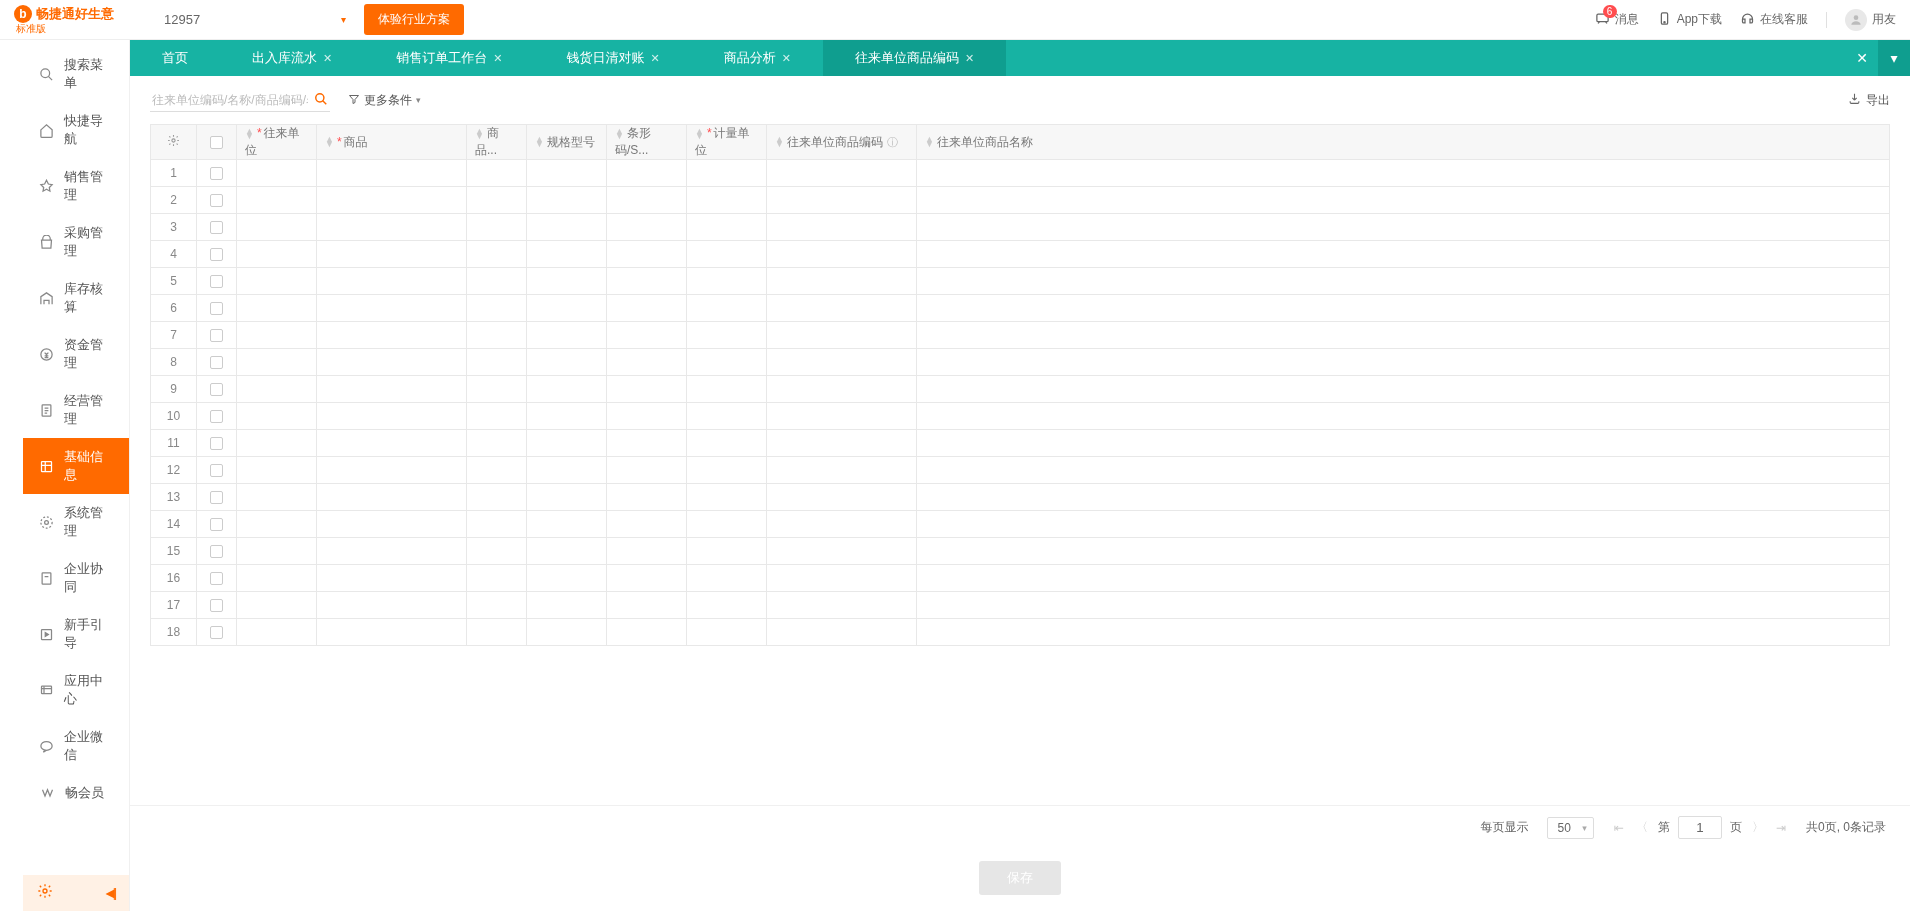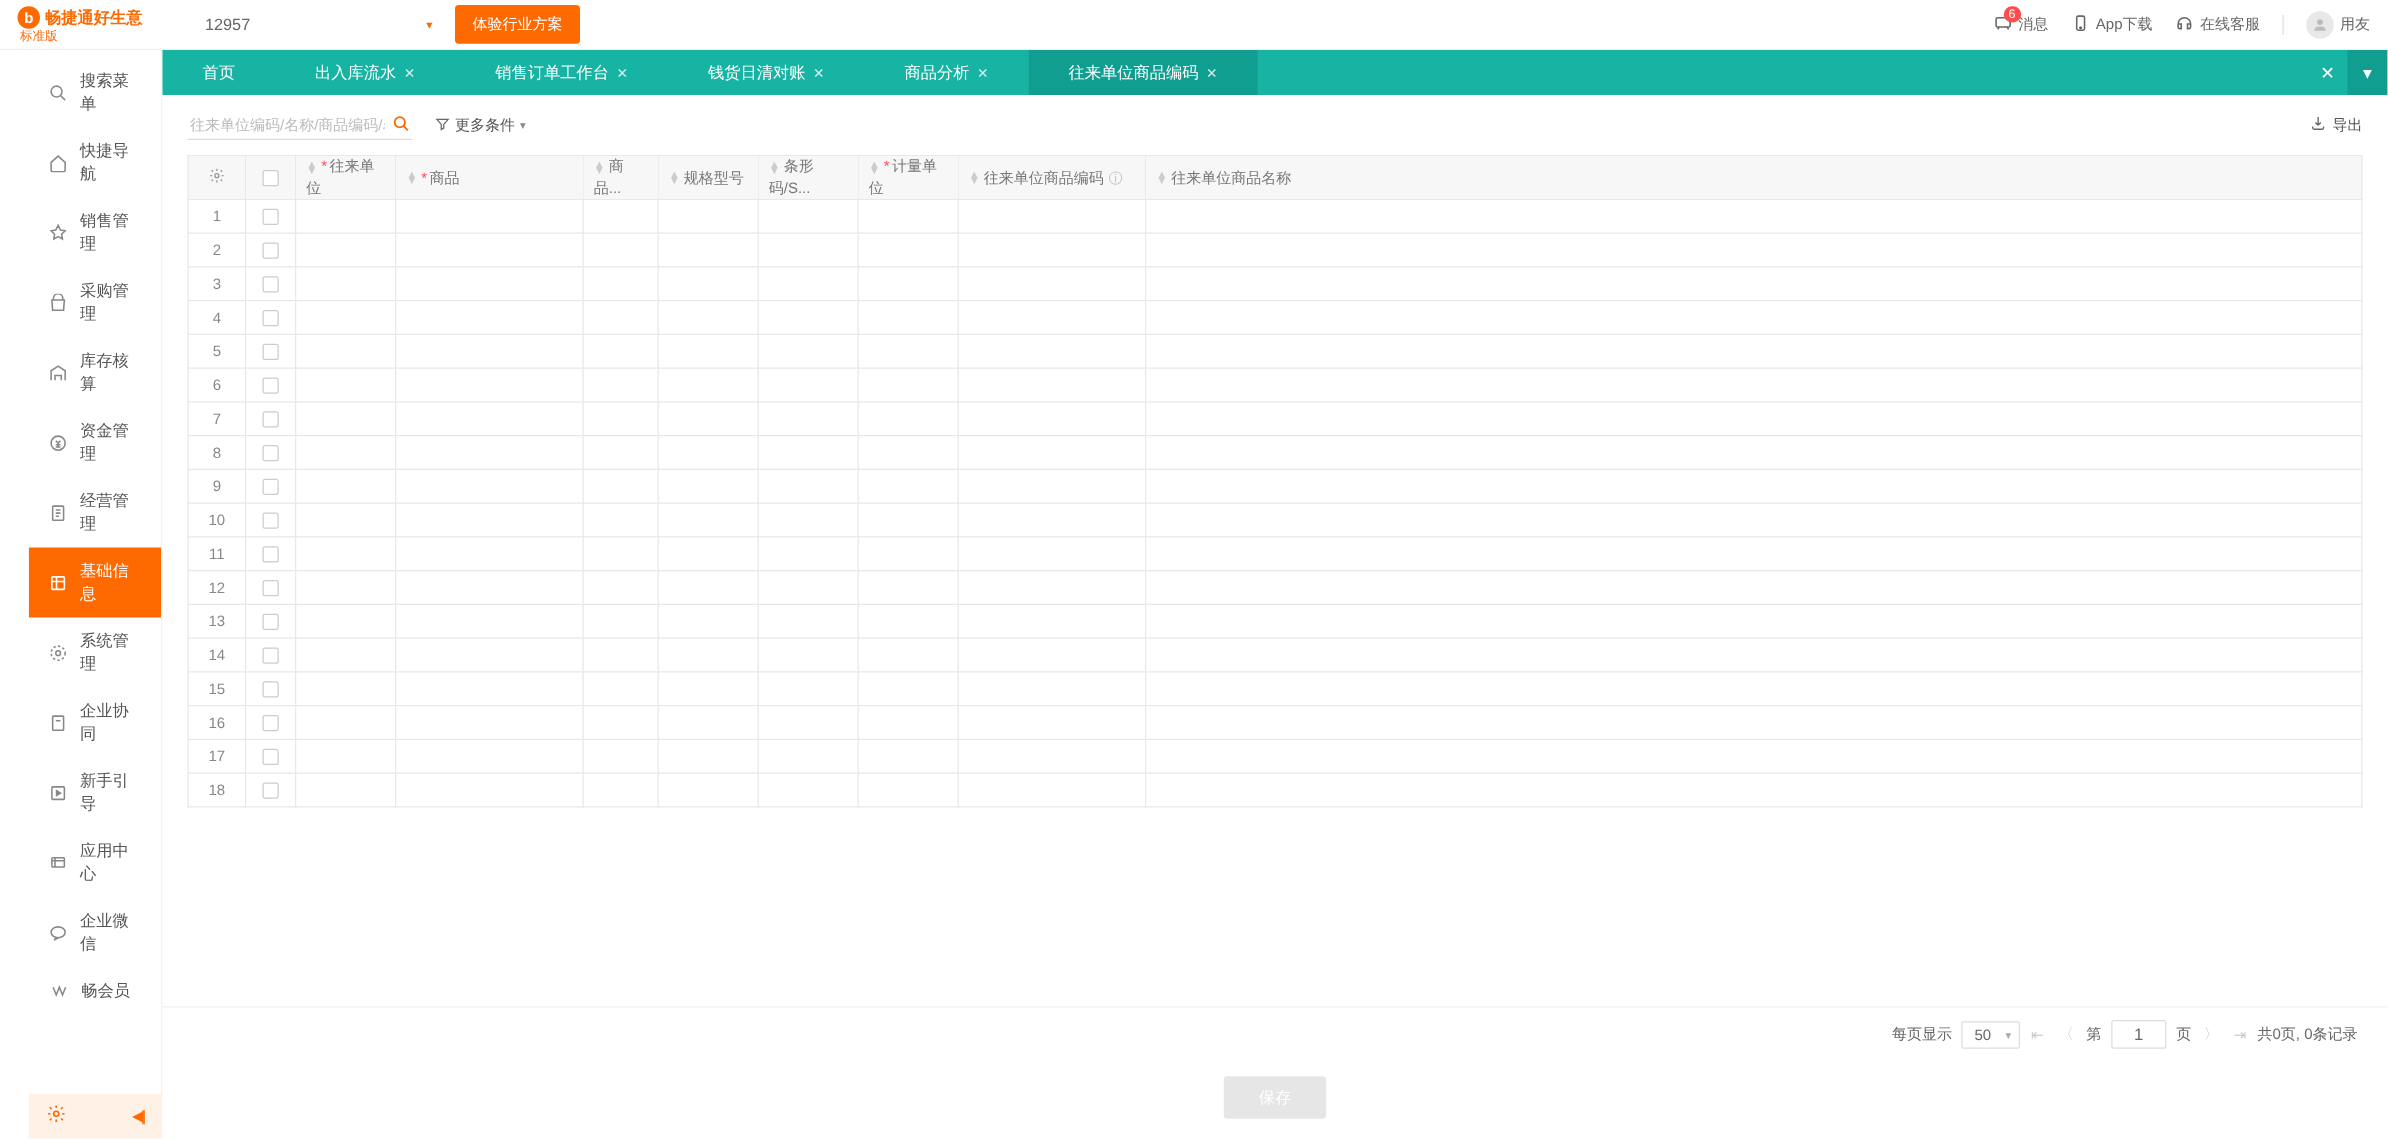--- a/index.html
+++ b/index.html
@@ -67,21 +67,21 @@
     th { background: #f7f7f7; font-weight: normal; color: #777; position: sticky; top: 0; }
     .col-gear { width: 46px; text-align: center; }
     .col-chk { width: 40px; text-align: center; }
     .sort-ico { color: #ccc; font-size: 9px; margin-right: 3px; display: inline-flex; flex-direction: column; line-height: 5px; vertical-align: middle; }
     .req { color: #ff4d4f; margin-right: 2px; }
     .hint-ico { color: #bbb; margin-left: 4px; font-size: 11px; }
     .row-num { text-align: center; color: #888; }
     input[type="checkbox"] { width: 13px; height: 13px; border: 1px solid #ccc; border-radius: 2px; appearance: none; background: #fff; cursor: pointer; vertical-align: middle; }
     
     
-    .pager { display: flex; align-items: center; justify-content: flex-end; padding: 10px 24px; gap: 7px; font-size: 12px; color: #666; border-top: 1px solid #f0f0f0; }
+    .pager { display: flex; align-items: center; justify-content: flex-end; padding: 10px 24px; gap: 18px; font-size: 12px; color: #666; border-top: 1px solid #f0f0f0; }
     .page-size-sel { border: 1px solid #ddd; padding: 3px 22px 3px 10px; border-radius: 2px; position: relative; cursor: pointer; }
     .page-size-sel .caret2 { position: absolute; right: 6px; top: 5px; color: #aaa; font-size: 9px; }
     .pager-nav { display: flex; align-items: center; gap: 8px; color: #ccc; }
     .pager-nav .pg { cursor: pointer; font-size: 12px; padding: 2px; }
     .page-input { width: 44px; border: 1px solid #ddd; text-align: center; padding: 3px 4px; border-radius: 2px; color: #666; }
     
     .bottom-actions { display: flex; justify-content: center; padding: 12px 24px 16px; }
     .btn-save { background: #e6e6e6; color: #fff; border: none; padding: 8px 28px; border-radius: 3px; font-size: 13px; cursor: not-allowed; }
     
     

